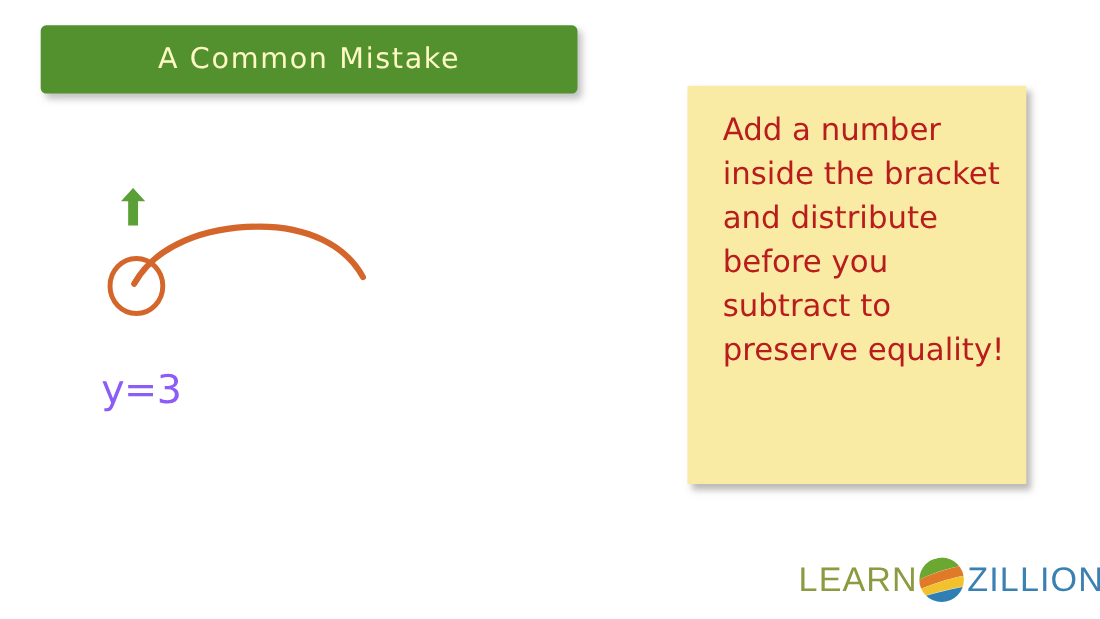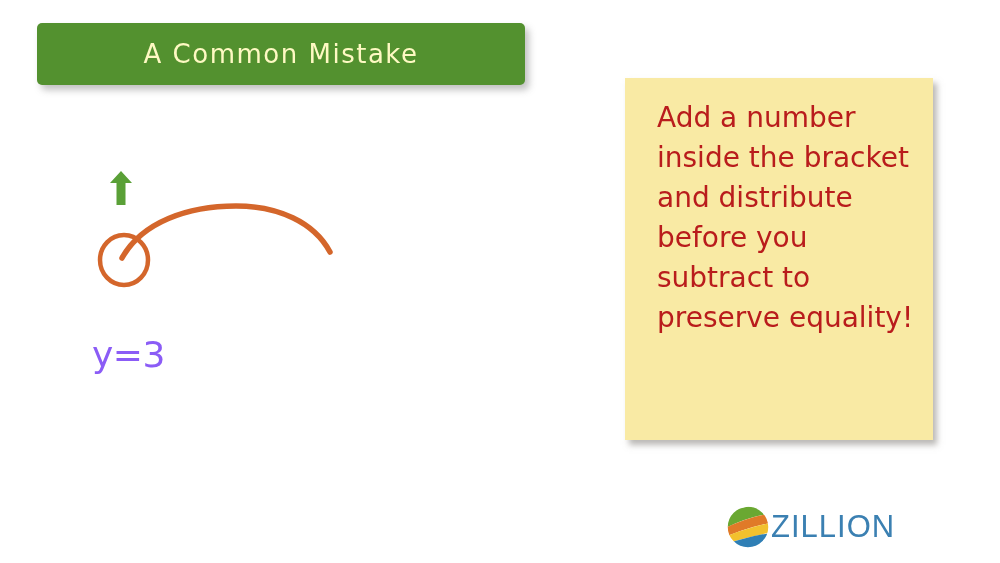--- a/index.html
+++ b/index.html
@@ -198,20 +198,21 @@
 
   <div class="eq-line" id="equation-line-3">y=3</div>
 
 </div>
 
 <div id="sticky-note">
   <div id="sticky-note-text">Add a number inside the bracket and distribute before you subtract to preserve equality!</div>
 </div>
 
 <div id="logo">
+  <span id="logo-learn">LEARN</span>
   <span id="logo-globe">
     <svg width="44" height="44" viewBox="0 0 44 44" xmlns="http://www.w3.org/2000/svg">
       <defs>
         <clipPath id="globeclip">
             <circle cx="22" cy="22" r="21"></circle>
           </clipPath>
       </defs>
       <circle cx="22" cy="22" r="21" fill="#ffffff"></circle>
       <g clip-path="url(#globeclip)">
         <path d="M-6 14 C 6 2, 30 0, 50 -2 L 50 8 C 28 10, 8 18, -6 26 Z" fill="#6aa832"></path>

